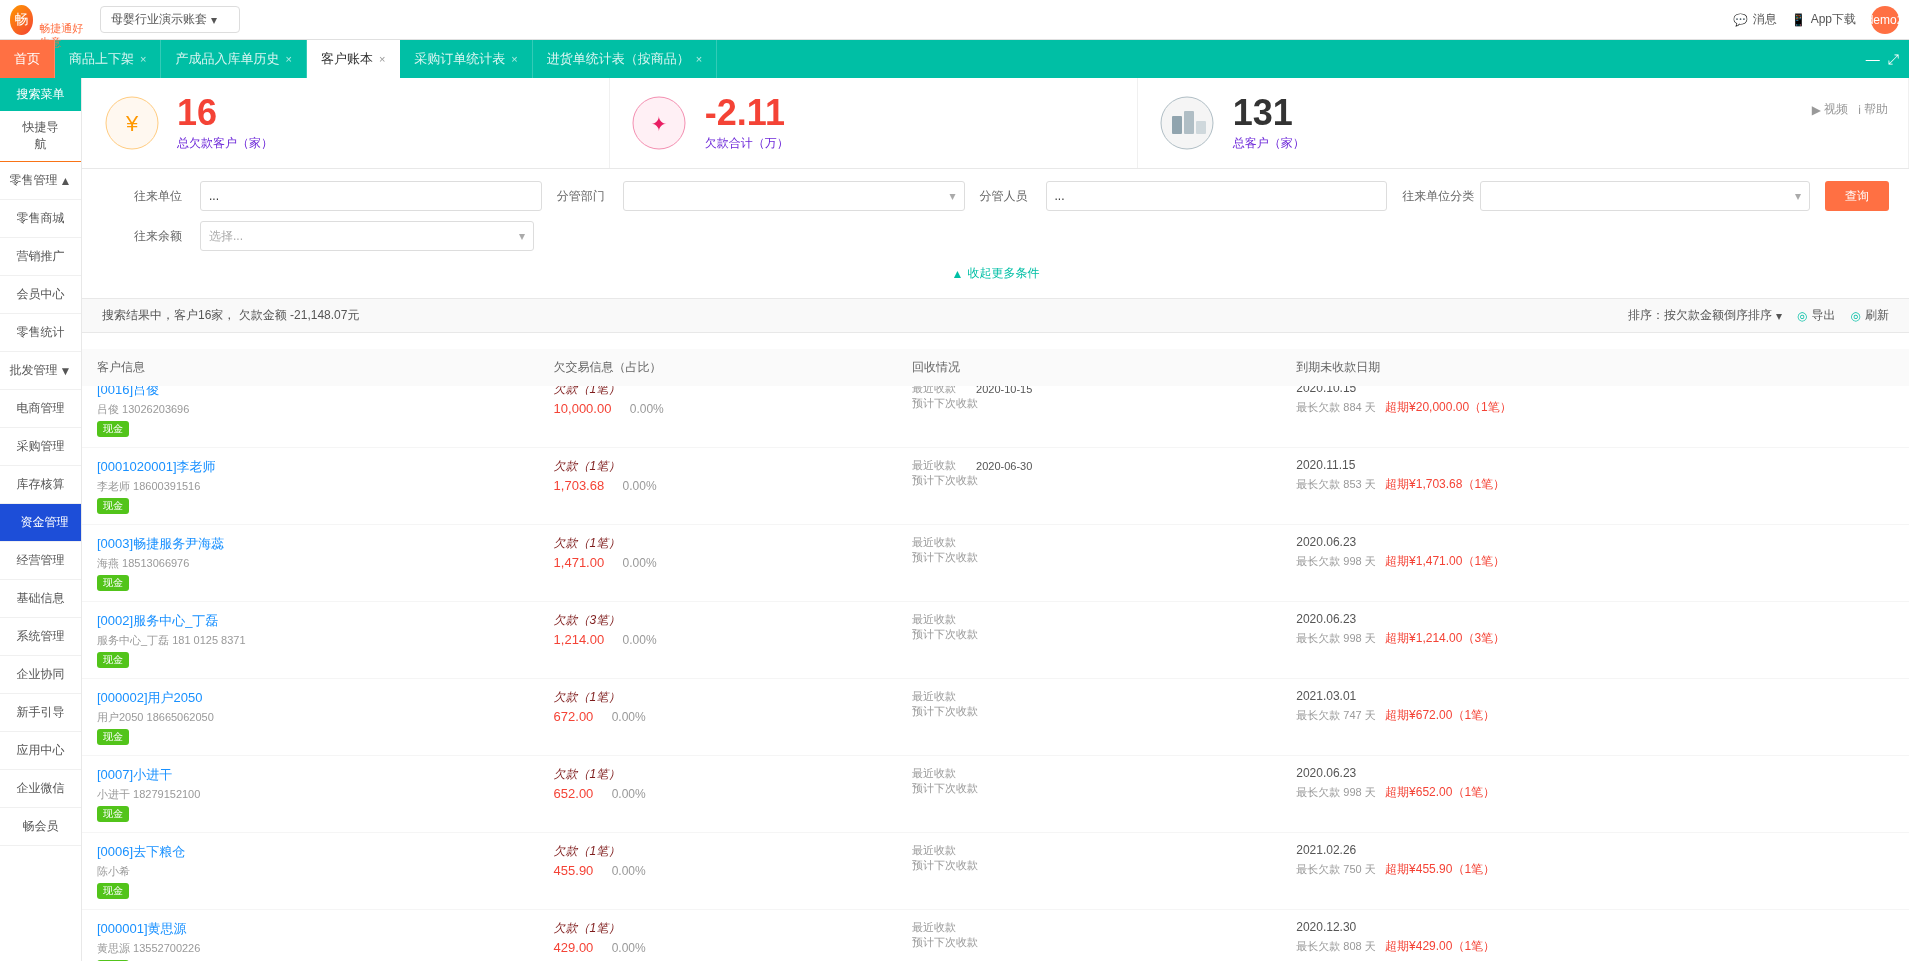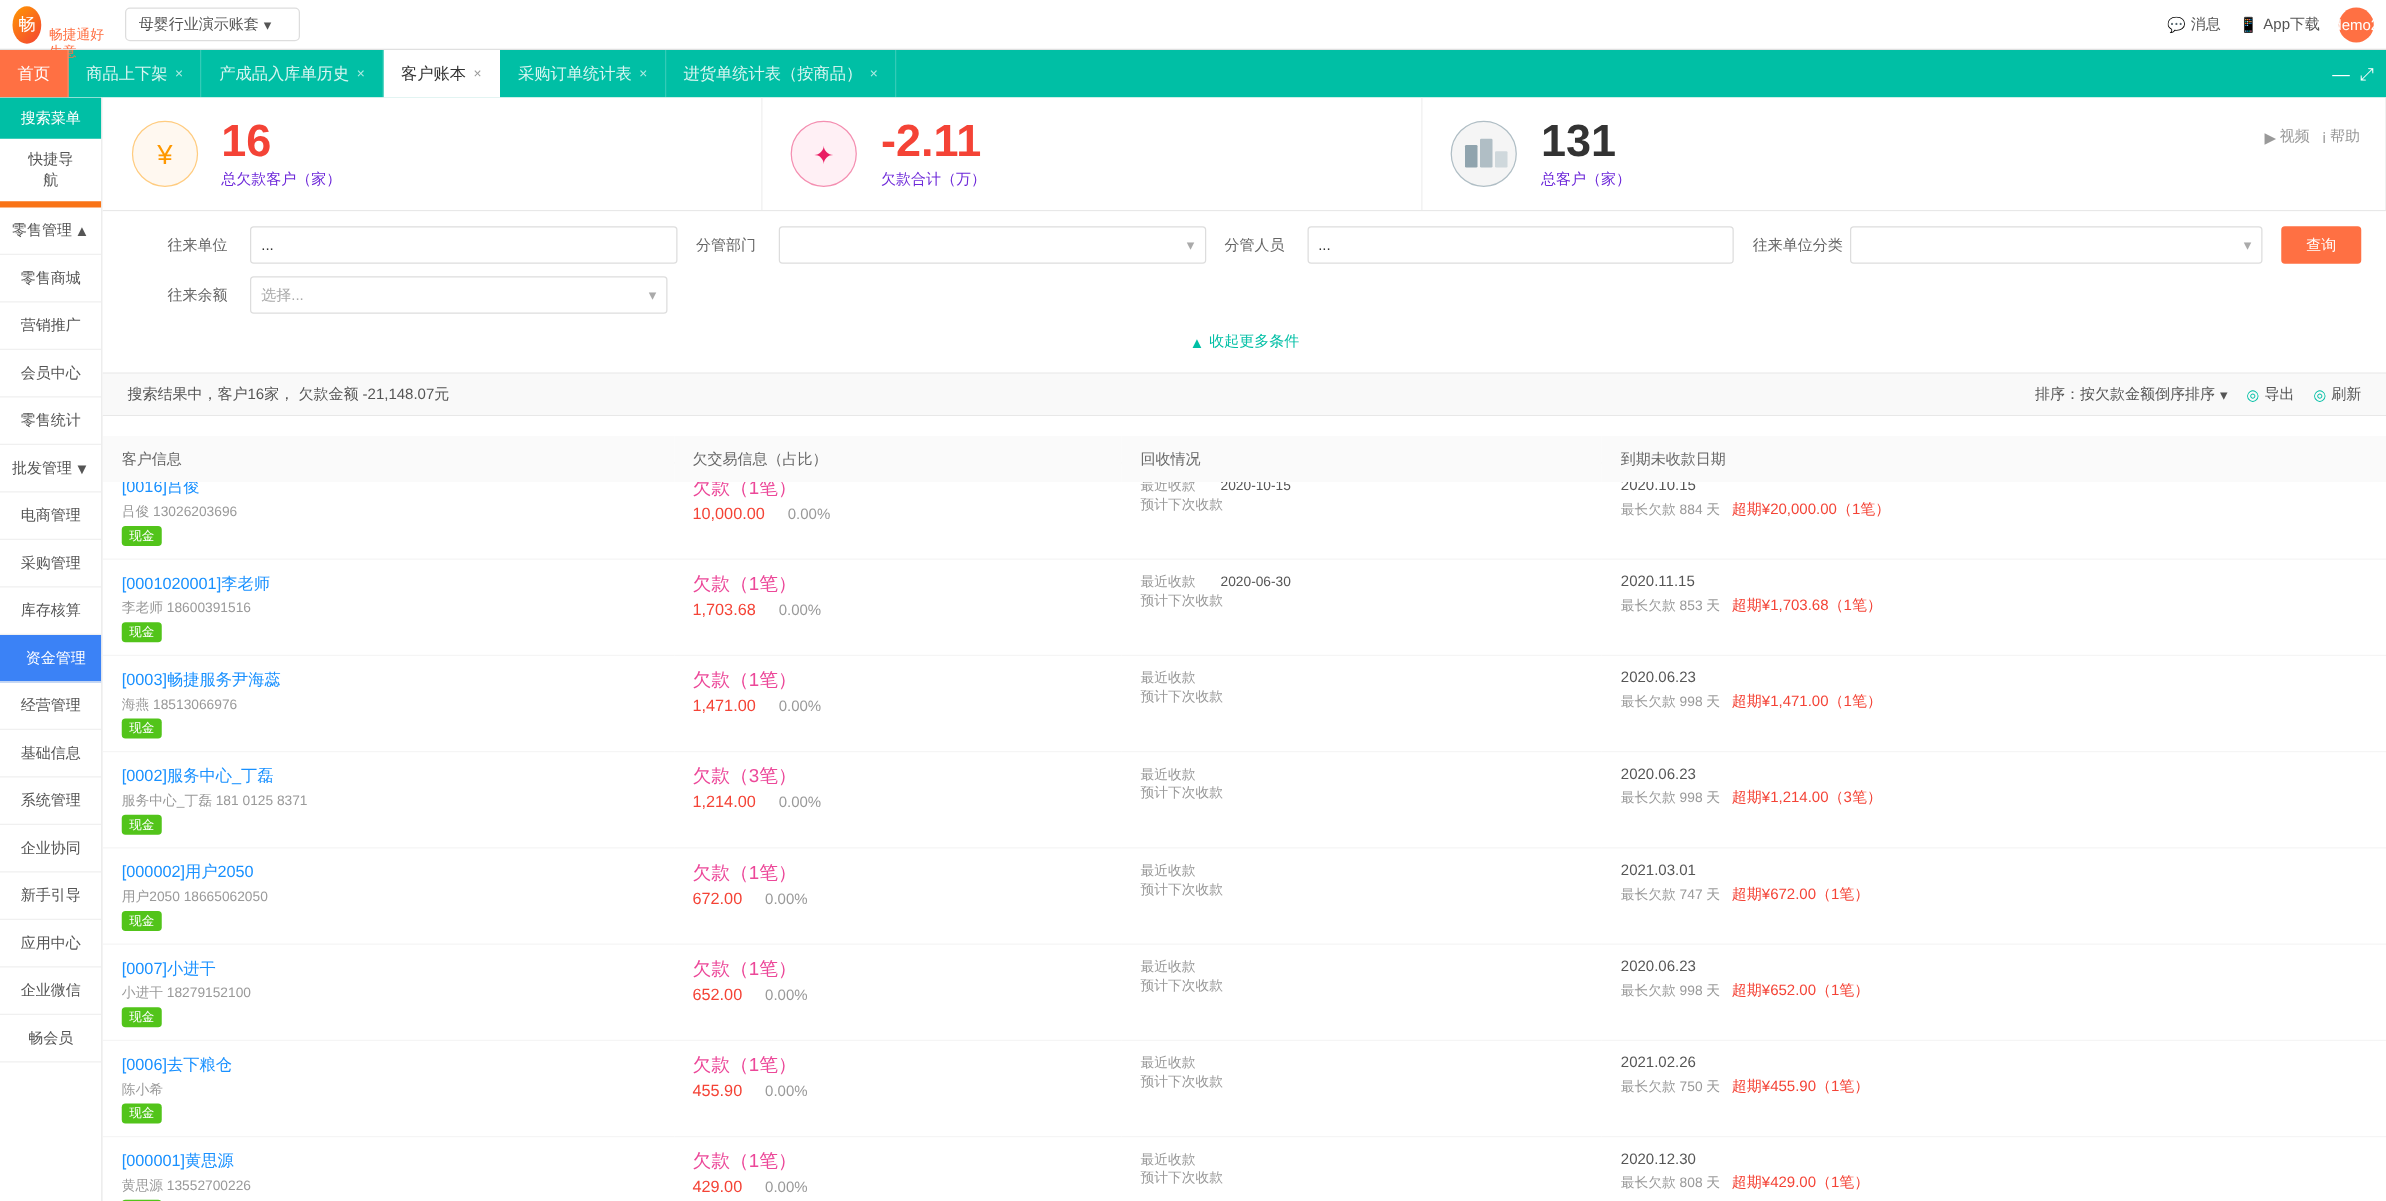--- a/index.html
+++ b/index.html
@@ -24,23 +24,23 @@
     .tab.active .close-x { color: #999; }
     .tab-actions { margin-left: auto; display: flex; align-items: center; gap: 8px; padding: 0 10px; }
     .tab-action-btn { color: white; font-size: 14px; cursor: pointer; }
 
     
     .main-layout { display: flex; height: calc(100vh - 78px); }
 
     
     .sidebar { width: 82px; background: #fff; border-right: 1px solid #e8e8e8; display: flex; flex-direction: column; overflow-y: auto; flex-shrink: 0; }
     .sidebar-search { padding: 8px 6px; background: #00bfa5; color: white; text-align: center; font-size: 12px; cursor: pointer; }
-    .sidebar-quick { padding: 8px 22px; color: #555; text-align: center; font-size: 12px; cursor: pointer; border-bottom: 5px solid #f97316; }
+    .sidebar-quick { padding: 8px 22px; color: #555; text-align: center; font-size: 12px; cursor: pointer; border-bottom: 1px solid #f97316; }
     .sidebar-item { padding: 10px 6px; color: #555; text-align: center; font-size: 12px; cursor: pointer; border-bottom: 1px solid #f0f0f0; }
-    .sidebar-item.active { background: #3b82f6; color: white; padding-left: 14px; }
+    .sidebar-item.active { background: #1d4ed8; color: white; padding-left: 14px; }
     .sidebar-item.has-arrow { display: flex; align-items: center; justify-content: center; gap: 2px; }
 
     
     .content { flex: 1; display: flex; flex-direction: column; overflow: hidden; background: #f5f5f5; }
 
     
     .summary-bar { display: flex; background: white; border-bottom: 1px solid #e8e8e8; min-height: 90px; }
     .summary-card { flex: 1; display: flex; align-items: center; padding: 15px 20px; border-right: 1px solid #f0f0f0; gap: 15px; }
     .summary-icon { width: 60px; height: 60px; display: flex; align-items: center; justify-content: center; }
     .summary-icon svg { width: 55px; height: 55px; }
@@ -87,21 +87,21 @@
 
     .receivable-row { display: flex; align-items: center; gap: 20px; }
     .recv-label { color: #999; font-size: 11px; }
     .recv-date { color: #555; font-size: 11px; }
     .recv-note { color: #999; font-size: 11px; }
 
     .overdue-date { color: #555; font-size: 12px; margin-bottom: 4px; }
     .overdue-days { color: #999; font-size: 11px; margin-right: 6px; }
     .overdue-amount { color: #f44336; font-size: 12px; cursor: pointer; }
 
-    .debt-count { color: #ec4899; font-size: 15px; margin-bottom: 3px; }
+    .debt-count { color: #7f1d1d; font-size: 12px; margin-bottom: 3px; font-style: italic; }
 
     
     ::-webkit-scrollbar { width: 6px; height: 6px; }
     ::-webkit-scrollbar-track { background: #f1f1f1; }
     ::-webkit-scrollbar-thumb { background: #ccc; border-radius: 3px; }
   </style>
 </head>
 <body>
 
 <div class="top-bar">

